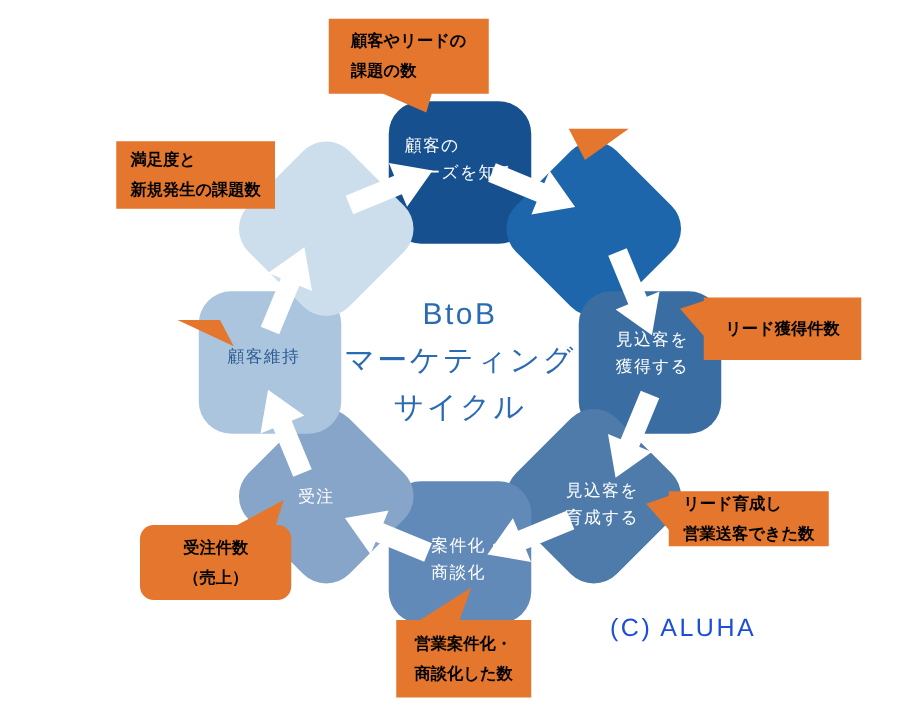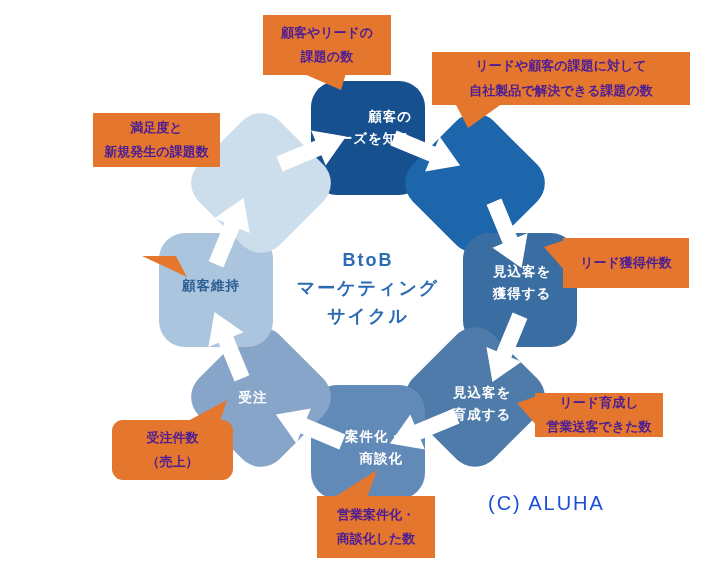--- a/index.html
+++ b/index.html
@@ -3,42 +3,42 @@
 <meta charset="utf-8">
 <style>
   html,body{margin:0;padding:0;background:#ffffff;}
   .stage{
     position:relative;width:718px;height:575px;overflow:hidden;background:#ffffff;
     font-family:"Liberation Sans","DejaVu Sans",sans-serif;
   }
   .stage svg{position:absolute;left:0;top:0;}
   .seg-label{
     position:absolute;transform:translate(-50%,-50%);
-    font-size:13.5px;font-weight:bold;line-height:1.65;text-align:right;
+    font-size:13.5px;font-weight:normal;line-height:1.65;text-align:left;
     white-space:pre-line;letter-spacing:1px;color:#ffffff;
   }
   .seg-label.dark{color:#2d5e92;}
   .l1{left:368px;top:128px;} .l2{left:484px;top:167px;} .l3{left:522px;top:283px;}
   .l4{left:482px;top:404px;} .l5{left:374px;top:448px;} .l6{left:253px;top:398px;}
   .l7{left:211px;top:286px;} .l8{left:247px;top:171px;}
   .center-label{
     position:absolute;left:368px;top:289px;transform:translate(-50%,-50%);
-    font-size:18px;font-weight:bold;line-height:1.55;text-align:center;
+    font-size:24px;font-weight:normal;line-height:1.55;text-align:center;
     white-space:pre-line;letter-spacing:2px;color:#2b6bb4;
   }
   .callout{
-    position:absolute;background:#e4762d;color:#4c1d95;
-    display:flex;align-items:center;justify-content:center;text-align:center;
+    position:absolute;background:#e4762d;color:#000000;
+    display:flex;align-items:center;justify-content:center;
     font-size:13px;font-weight:bold;line-height:1.85;white-space:pre-line;
   }
   .co1{left:263px;top:15px;width:128px;height:60px;}
   .co2{left:432px;top:52px;width:258px;height:53px;}
   .co3{left:563px;top:238px;width:126px;height:50px;}
   .co4{left:535px;top:393px;width:128px;height:44px;}
-  .co5{left:317px;top:496px;width:118px;height:62px;}
+  .co5{left:317px;top:496px;width:108px;height:62px;}
   .co6{left:112px;top:420px;width:121px;height:60px;border-radius:11px;}
   .co7{left:32px;top:200px;width:176px;height:58px;}
   .co8{left:93px;top:97px;width:127px;height:54px;margin-top:16px;}
   .copyright{
     position:absolute;left:488px;top:492px;font-size:20px;color:#1d4ed8;
     letter-spacing:2px;font-weight:500;
   }
   .pointer{fill:#e4762d;}
   .arrow{fill:#ffffff;}
 </style>
@@ -90,22 +90,20 @@
 獲得する</div>
   <div class="seg-label l4">見込客を
 育成する</div>
   <div class="seg-label l5">案件化・
 商談化</div>
   <div class="seg-label l6">受注</div>
   <div class="seg-label l7 dark">顧客維持</div>
 
   <div class="callout co1">顧客やリードの
 課題の数</div>
-  <div class="callout co2">リードや顧客の課題に対して
-自社製品で解決できる課題の数</div>
   <div class="callout co3">リード獲得件数</div>
   <div class="callout co4">リード育成し
 営業送客できた数</div>
   <div class="callout co5">営業案件化・
 商談化した数</div>
   <div class="callout co6">受注件数
 （売上）</div>
   <div class="callout co8">満足度と
 新規発生の課題数</div>
 

